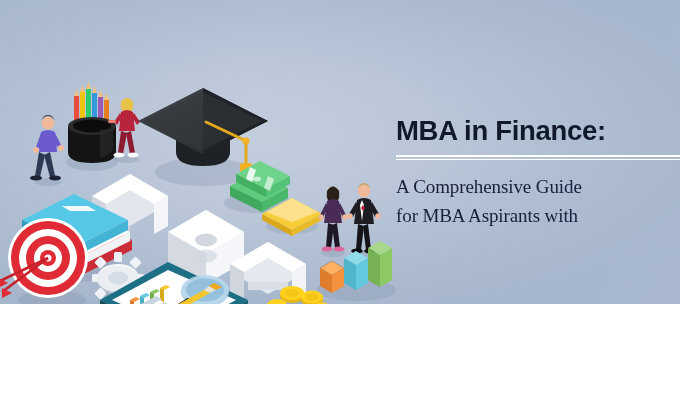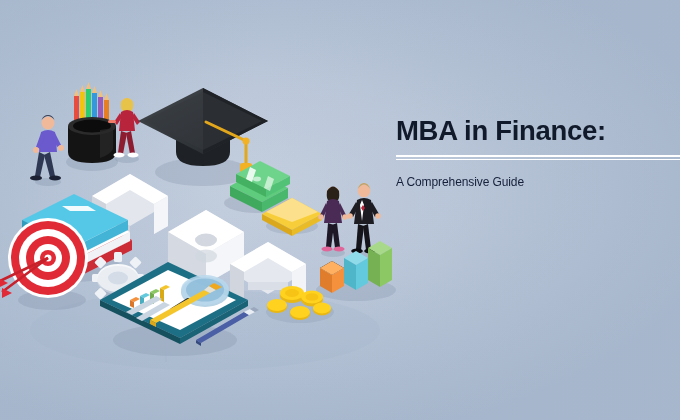--- a/index.html
+++ b/index.html
@@ -3,21 +3,21 @@
 <meta charset="utf-8">
 <style>
   html, body {
     margin: 0;
     padding: 0;
     background: #ffffff;
   }
   #banner {
     position: relative;
     width: 680px;
-    height: 420px;
+    height: 304px;
     overflow: hidden;
     font-family: "Liberation Sans", sans-serif;
     background: radial-gradient(ellipse 70% 60% at 38% 45%, #c3cedd 0%, #bcc8da 40%, #aebdd1 75%, #a5b5cb 100%);
   }
   #banner::after {
     content: "";
     position: absolute;
     inset: 0;
     background: linear-gradient(105deg, rgba(168,184,205,0.45) 0%, rgba(200,210,226,0.0) 35%, rgba(170,185,206,0.35) 100%);
     pointer-events: none;
@@ -47,25 +47,26 @@
   }
   .divider .line {
     height: 1.6px;
     background: #ffffff;
     width: 100%;
   }
   .divider .line + .line { margin-top: 2px; }
 
   .subhead {
     margin: 13px 0 0 0;
-    font-size: 12px;
+    font-size: 19px;
     font-weight: normal;
     color: #16203a;
     line-height: 1.52;
     letter-spacing: -0.1px;
+    font-family: Liberation Serif, serif;
   }
   .subhead span { display: block; white-space: nowrap; }
 
   
   .scene { position: absolute; left: 0; top: 0; width: 420px; height: 420px; z-index: 20; }
 </style>
 </head>
 <body>
 
 <div id="banner">
@@ -380,16 +381,17 @@
   </div>
 
   <div class="text-block">
     <h1 class="headline">MBA in Finance:</h1>
     <div class="divider">
       <div class="line"></div>
       <div class="line"></div>
     </div>
     <p class="subhead">
       <span>A Comprehensive Guide</span>
+      <span>for MBA Aspirants with</span>
     </p>
   </div>
 
 </div>
 
 </body></html>

